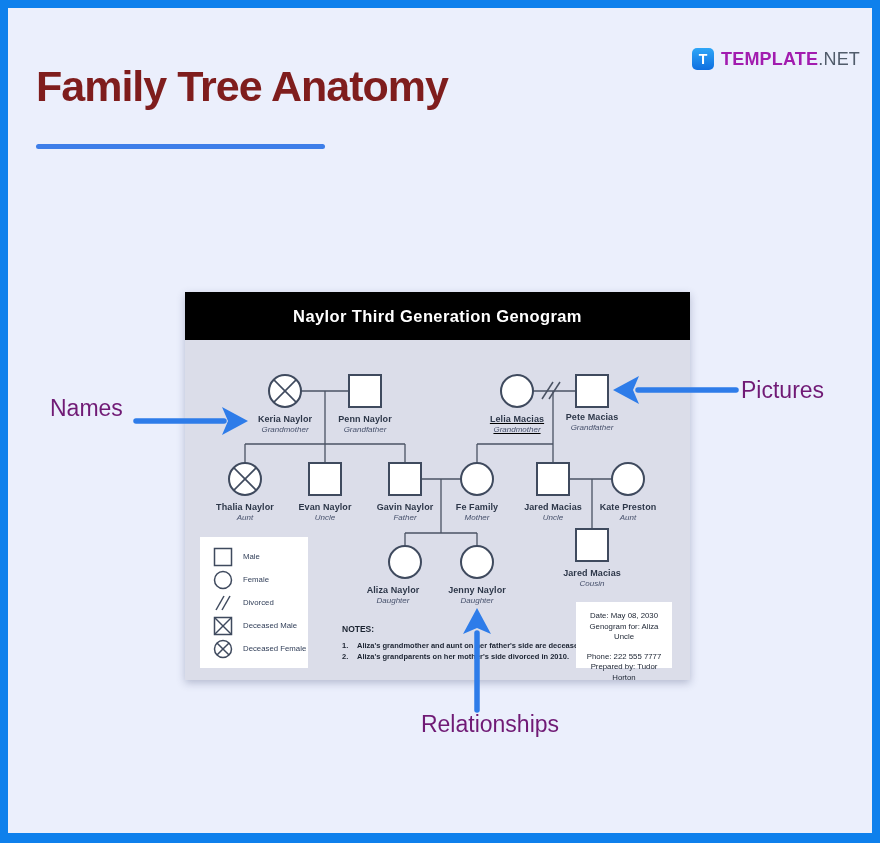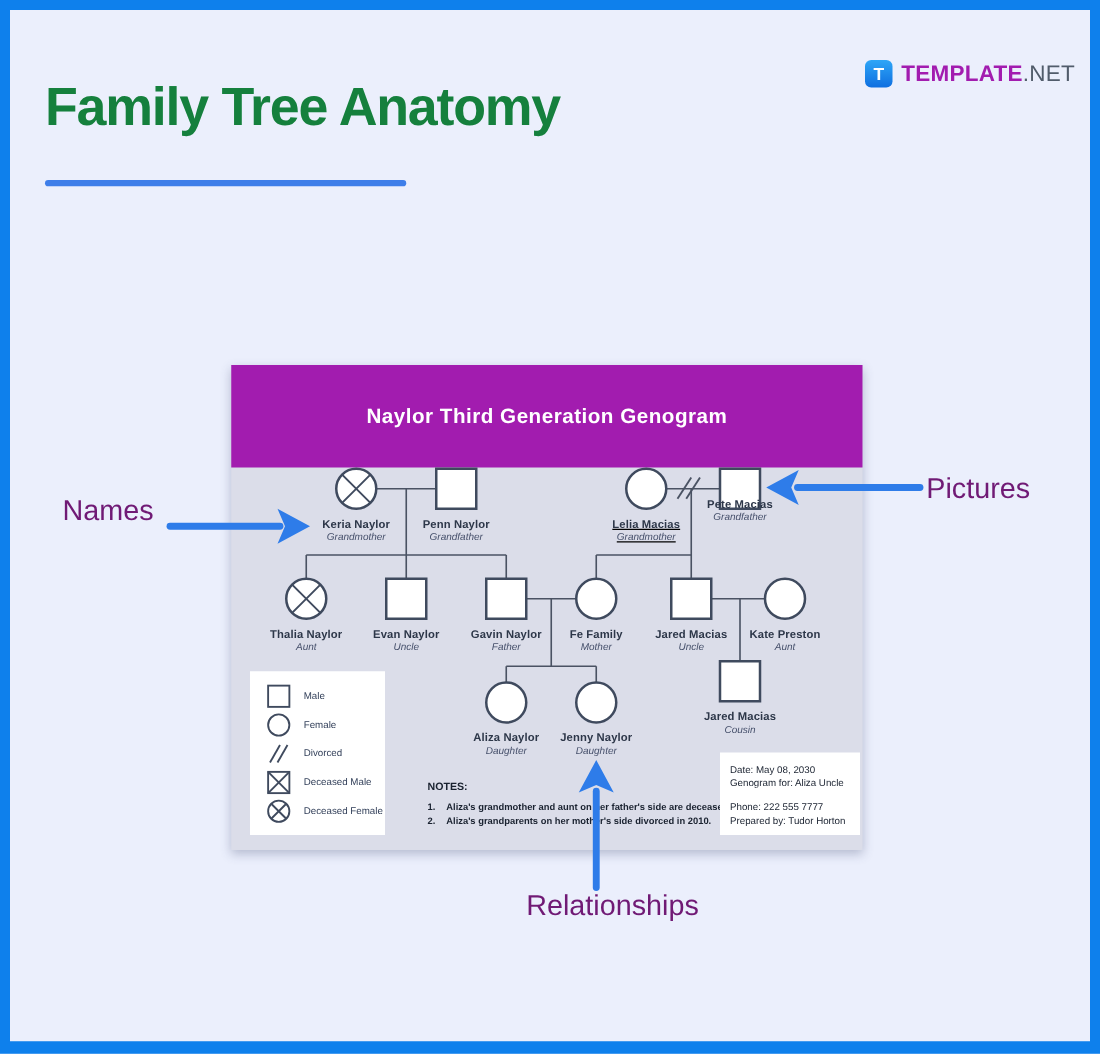--- a/index.html
+++ b/index.html
@@ -9,45 +9,45 @@
     background:#EBEFFC;
   }
   .frame{position:absolute;inset:0;border:8px solid #0E80EC;border-bottom-width:10px;box-sizing:border-box;pointer-events:none;z-index:50;}
   
   .brand{position:absolute;left:692px;top:48px;display:flex;align-items:center;gap:7px;}
   .brand-badge{width:22px;height:22px;border-radius:5px;background:linear-gradient(180deg,#2EA6F7,#0F6FE0);
     color:#fff;font-weight:bold;font-size:14px;display:flex;align-items:center;justify-content:center;}
   .brand-text{font-size:18px;letter-spacing:0.2px;color:#16212E;}
   .brand-text .bold{font-weight:bold;color:#a21caf;}
   .brand-text .light{font-weight:normal;color:#515C6B;}
-  .page-title{position:absolute;left:36px;top:62px;font-size:43px;font-weight:bold;color:#15803d;letter-spacing:-1px;margin:0;}
+  .page-title{position:absolute;left:36px;top:62px;font-size:43px;font-weight:bold;color:#7f1d1d;letter-spacing:-1px;margin:0;}
   .title-underline{position:absolute;left:36px;top:144px;width:289px;height:5px;background:#3E7EE9;border-radius:3px;}
   
   .panel{position:absolute;left:185px;top:292px;width:505px;height:388px;background:#DBDDE9;
     box-shadow:0 3px 8px rgba(55,65,110,0.30);}
-  .panel-header{position:absolute;left:0;top:0;width:505px;height:82px;background:#a21caf;
+  .panel-header{position:absolute;left:0;top:0;width:505px;height:48px;background:#000000;
     display:flex;align-items:center;justify-content:center;}
   .panel-header h2{margin:0;color:#FFFFFF;font-size:16.5px;font-weight:bold;letter-spacing:0.4px;}
   #genogram-svg{position:absolute;left:0;top:0;}
   .person-label{position:absolute;width:96px;text-align:center;pointer-events:none;}
   .person-name{font-size:9px;font-weight:bold;color:#2D3749;letter-spacing:0.1px;}
   .person-relation{font-size:8px;font-style:italic;color:#46506B;margin-top:1px;}
   
   .legend{position:absolute;left:15px;top:245px;width:108px;height:131px;background:#FFFFFF;
     display:flex;flex-direction:column;justify-content:space-around;padding:8px 0 8px 12px;box-sizing:border-box;}
   .legend-row{display:flex;align-items:center;gap:9px;}
   .legend-label{font-size:7.8px;color:#33405A;}
   
   .notes{position:absolute;left:157px;top:332px;width:250px;}
   .notes-heading{font-size:8.5px;font-weight:bold;color:#1A2230;margin-bottom:6px;}
   .notes-item{display:flex;gap:7px;font-size:7.5px;font-weight:bold;color:#1A2230;line-height:11px;}
   .notes-item .num{width:8px;}
   
-  .infobox{position:absolute;left:391px;top:310px;width:112px;height:66px;background:#FFFFFF;
-    box-sizing:border-box;padding:9px 8px;font-size:7.8px;color:#1A2230;line-height:10.5px;}
+  .infobox{position:absolute;left:391px;top:310px;width:96px;height:66px;background:#FFFFFF;
+    box-sizing:border-box;padding:9px 8px;font-size:7.8px;color:#1A2230;line-height:10.5px;text-align:center;}
   .infobox .gap{height:9px;}
   
   .annotation{position:absolute;font-size:23px;color:#701a75;z-index:60;}
   .ann-names{left:50px;top:395px;text-align:right;}
   .ann-pictures{left:741px;top:377px;}
   .ann-relationships{left:410px;top:711px;width:160px;text-align:center;}
   #arrow-overlay{position:absolute;left:0;top:0;z-index:55;pointer-events:none;}
 </style>
 </head>
 <body>
@@ -148,21 +148,21 @@
         <div class="person-relation">Grandmother</div>
       </div>
       <div class="person-label" style="left: 132px; top: 122px;">
         <div class="person-name">Penn Naylor</div>
         <div class="person-relation">Grandfather</div>
       </div>
       <div class="person-label" style="left: 284px; top: 122px; text-decoration: underline;">
         <div class="person-name">Lelia Macias</div>
         <div class="person-relation">Grandmother</div>
       </div>
-      <div class="person-label" style="left: 359px; top: 106px;">
+      <div class="person-label" style="left: 359px; top: 120px;">
         <div class="person-name">Pete Macias</div>
         <div class="person-relation">Grandfather</div>
       </div>
       <div class="person-label" style="left: 12px; top: 210px;">
         <div class="person-name">Thalia Naylor</div>
         <div class="person-relation">Aunt</div>
       </div>
       <div class="person-label" style="left: 92px; top: 210px;">
         <div class="person-name">Evan Naylor</div>
         <div class="person-relation">Uncle</div>
@@ -176,21 +176,21 @@
         <div class="person-relation">Mother</div>
       </div>
       <div class="person-label" style="left: 320px; top: 210px;">
         <div class="person-name">Jared Macias</div>
         <div class="person-relation">Uncle</div>
       </div>
       <div class="person-label" style="left: 395px; top: 210px;">
         <div class="person-name">Kate Preston</div>
         <div class="person-relation">Aunt</div>
       </div>
-      <div class="person-label" style="left: 172px; top: 293px;">
+      <div class="person-label" style="left: 160px; top: 293px;">
         <div class="person-name">Aliza Naylor</div>
         <div class="person-relation">Daughter</div>
       </div>
       <div class="person-label" style="left: 244px; top: 293px;">
         <div class="person-name">Jenny Naylor</div>
         <div class="person-relation">Daughter</div>
       </div>
       <div class="person-label" style="left: 359px; top: 276px;">
         <div class="person-name">Jared Macias</div>
         <div class="person-relation">Cousin</div>

